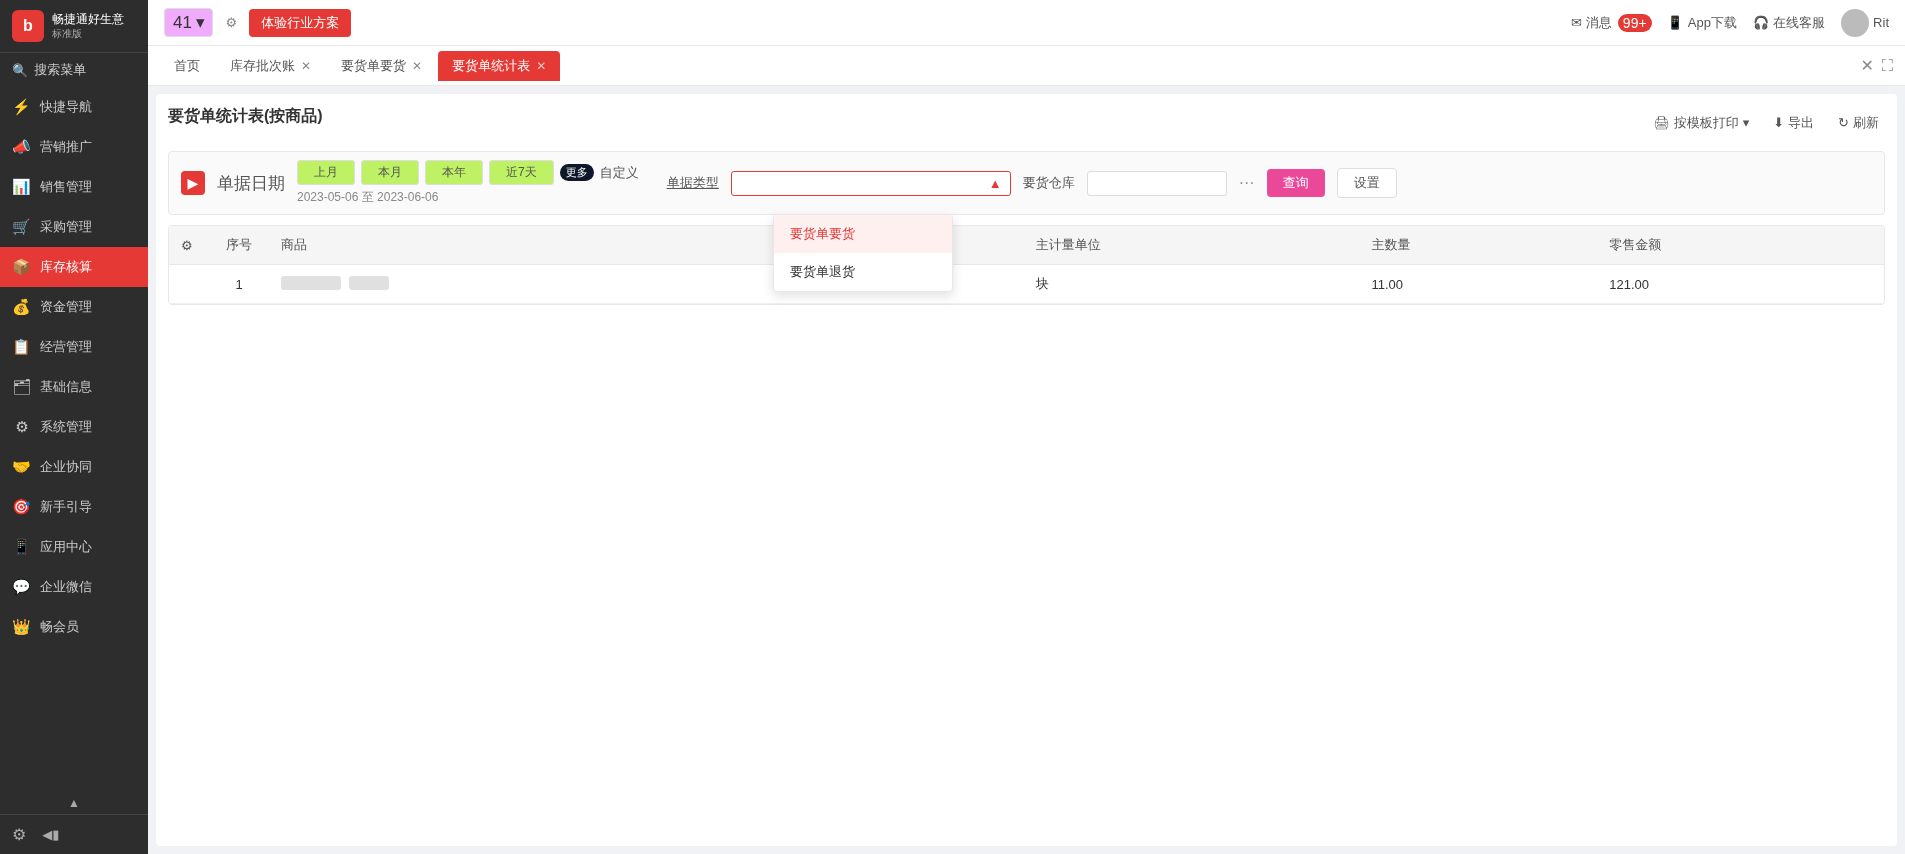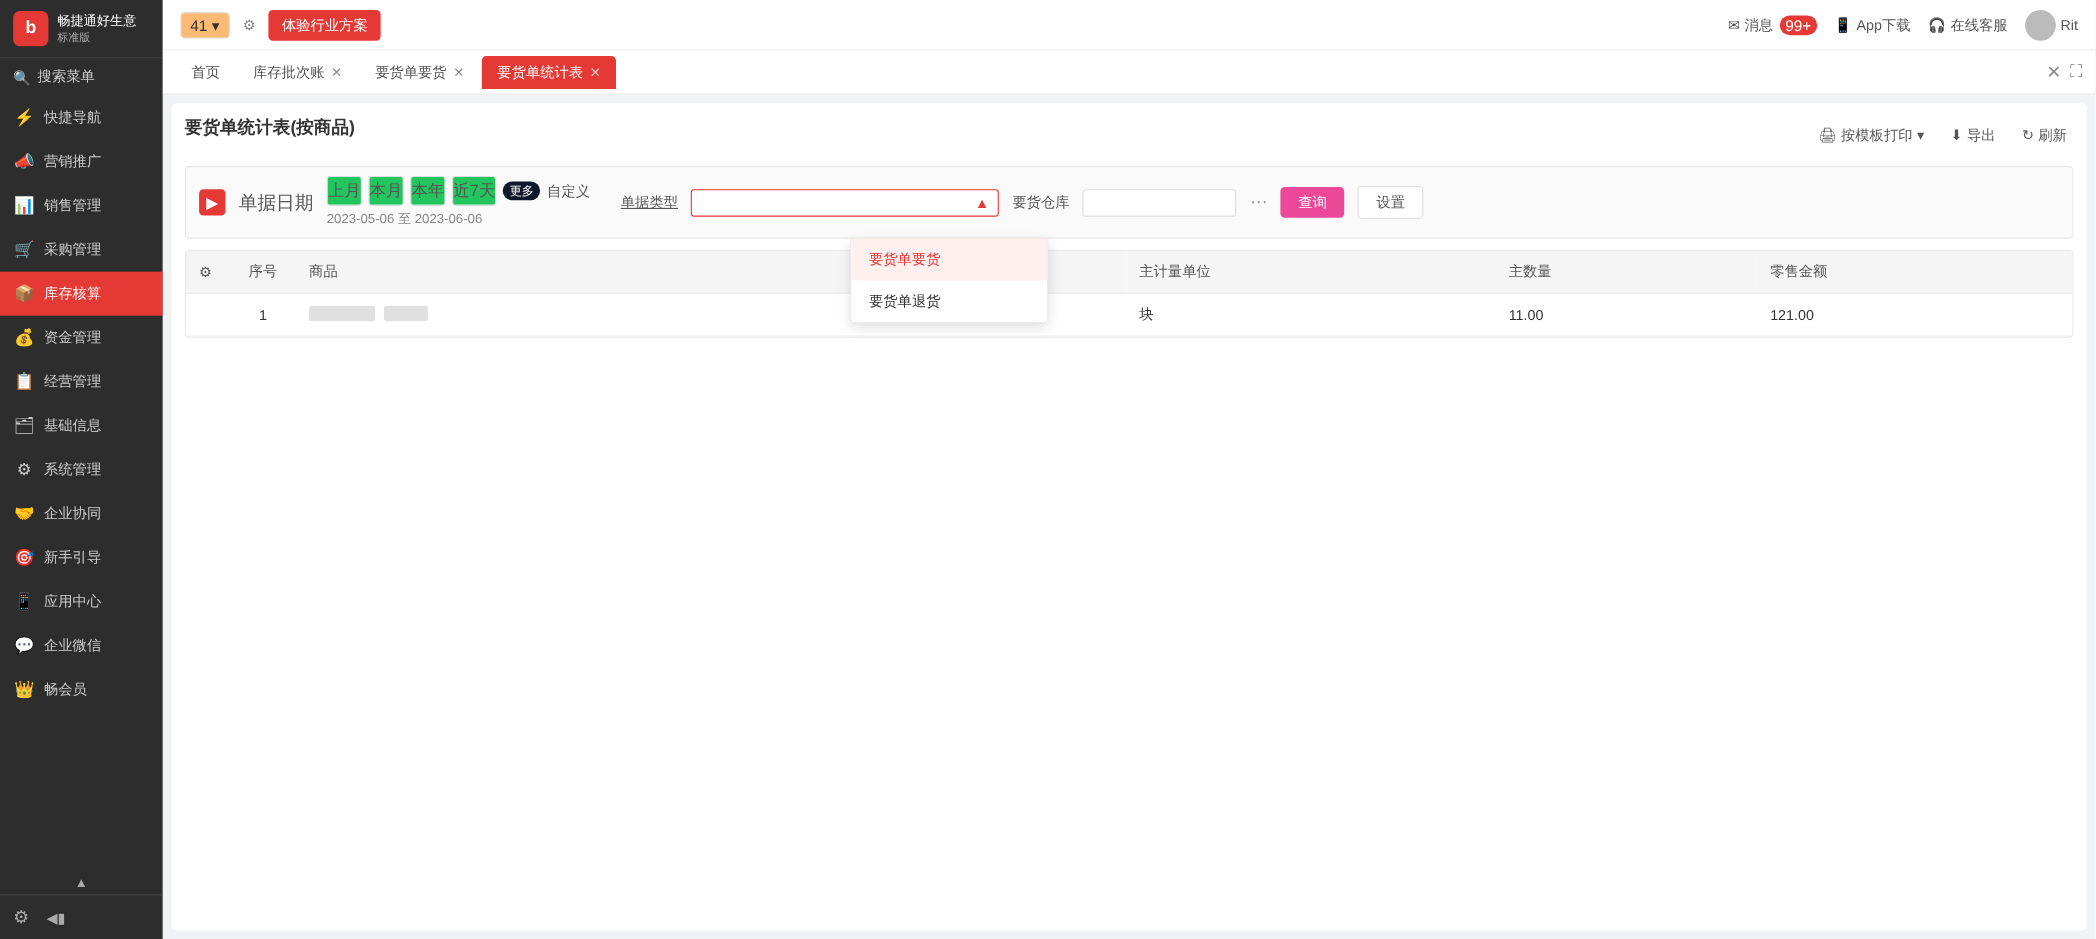--- a/index.html
+++ b/index.html
@@ -89,25 +89,25 @@
       padding: 0 16px;
       gap: 16px;
       border-bottom: 1px solid #e8e8e8;
       flex-shrink: 0;
     }
     .topbar-left { flex: 1; display: flex; align-items: center; gap: 12px; }
     .breadcrumb-select {
       display: flex;
       align-items: center;
       gap: 4px;
-      background: #fdba74;
+      background: #f0abfc;
       border: 1px solid #ddd;
       border-radius: 4px;
       padding: 3px 8px;
-      font-size: 14px;
+      font-size: 17px;
       cursor: pointer;
       color: #333;
     }
     .trial-btn {
       background: #e53935;
       color: #fff;
       border: none;
       border-radius: 4px;
       padding: 5px 12px;
       font-size: 13px;
@@ -168,25 +168,25 @@
       width: 24px; height: 24px;
       background: #e53935;
       color: #fff;
       border-radius: 4px;
       display: flex; align-items: center; justify-content: center;
       cursor: pointer;
       font-size: 14px;
     }
     .filter-label { color: #555; font-size: 17px; }
     .date-btn {
-      padding: 3px 0;
+      padding: 3px 16px;
       border: 1px solid #ddd;
       border-radius: 3px;
-      background: #22c55e;
-      font-size: 15px;
+      background: #bef264;
+      font-size: 12px;
       cursor: pointer;
       color: #555;
     }
     .date-hot {
       background: #0f172a;
       color: #fff;
       border-radius: 10px;
       padding: 1px 6px;
       font-size: 11px;
       cursor: pointer;

